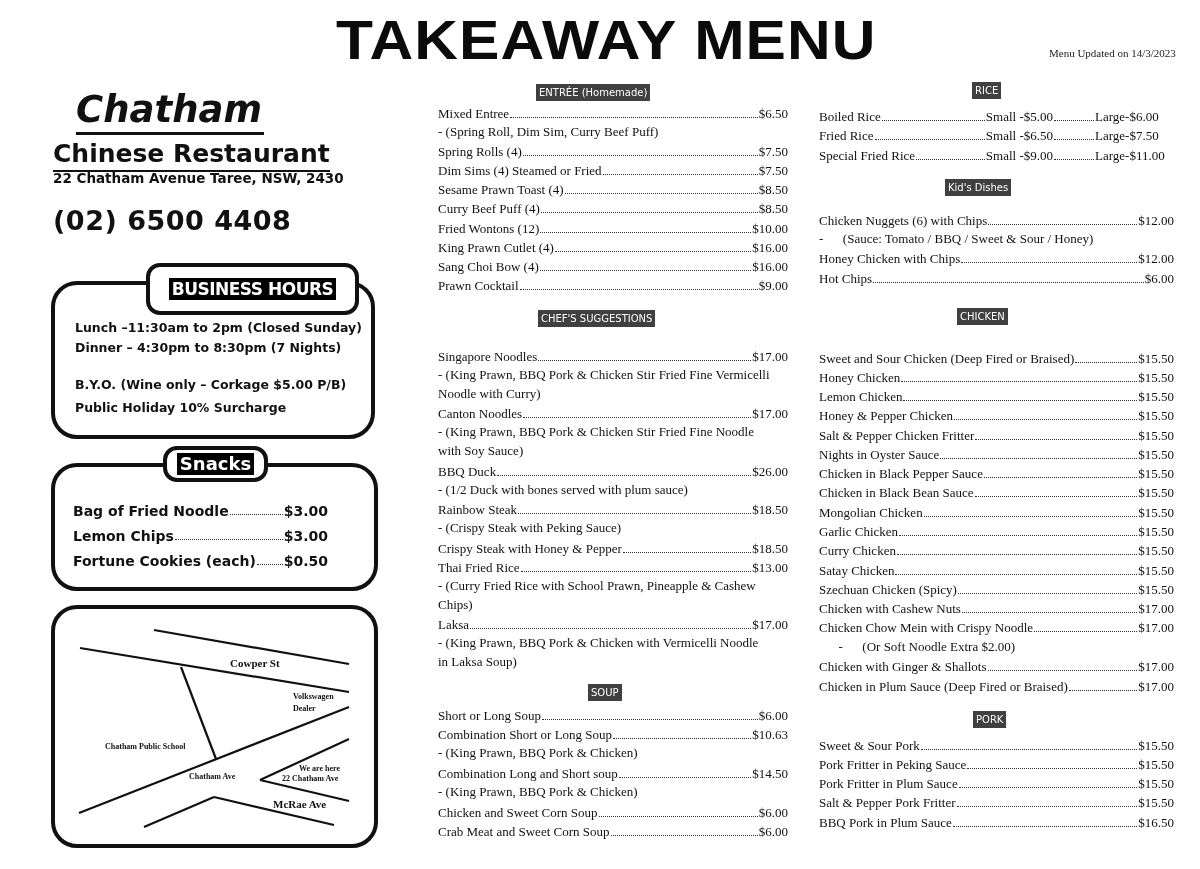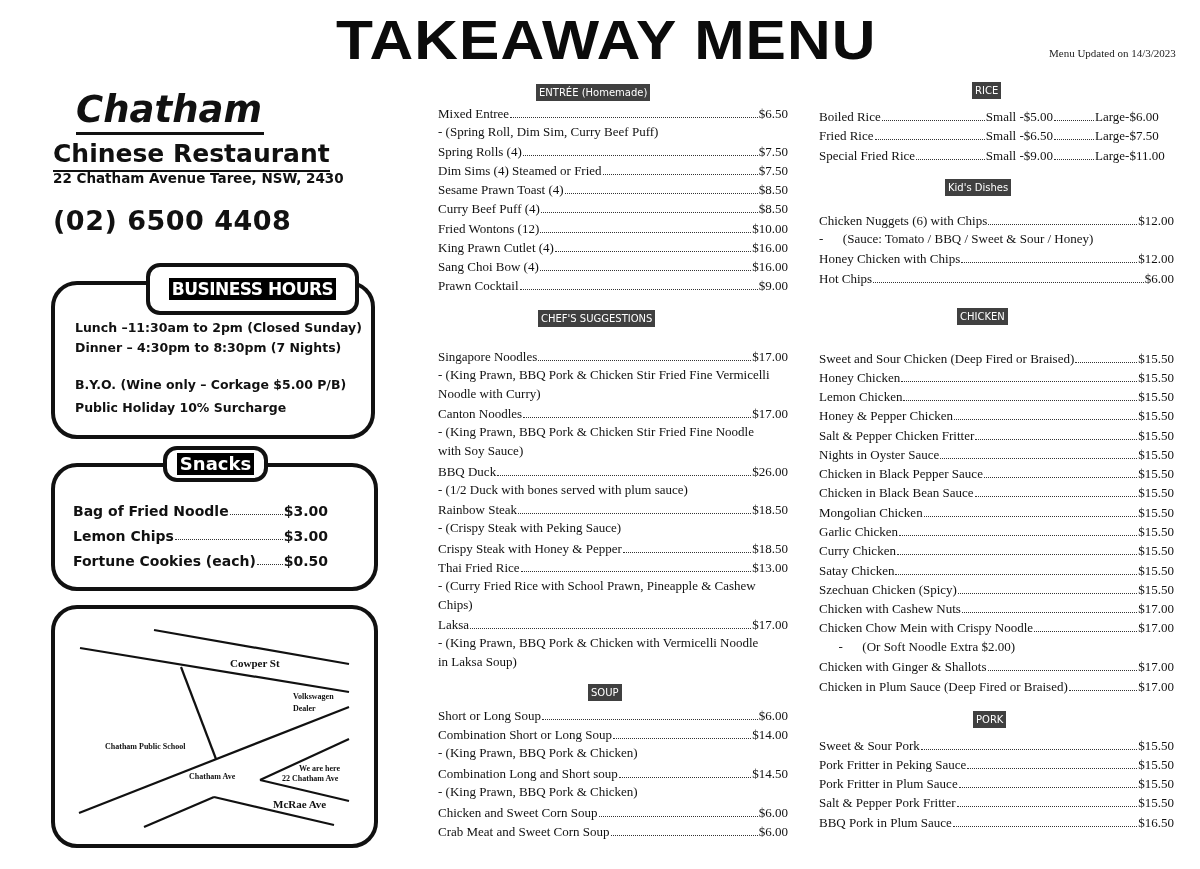--- a/index.html
+++ b/index.html
@@ -257,21 +257,21 @@
 
   <div class="sec-head" style="left:588px;top:684px">SOUP</div>
   <div class="row" style="top:705px">
       <span class="name">Short or Long Soup</span>
       <span class="dots"></span>
       <span class="price">$6.00</span>
     </div>
   <div class="row" style="top:724px">
       <span class="name">Combination Short or Long Soup</span>
       <span class="dots"></span>
-      <span class="price">$14.00</span>
+      <span class="price">$10.63</span>
     </div>
   <div class="note" style="top:743px">- (King Prawn, BBQ Pork &amp; Chicken)</div>
   <div class="row" style="top:763px">
       <span class="name">Combination Long and Short soup</span>
       <span class="dots"></span>
       <span class="price">$14.50</span>
     </div>
   <div class="note" style="top:782px">- (King Prawn, BBQ Pork &amp; Chicken)</div>
   <div class="row" style="top:802px">
       <span class="name">Chicken and Sweet Corn Soup</span>

